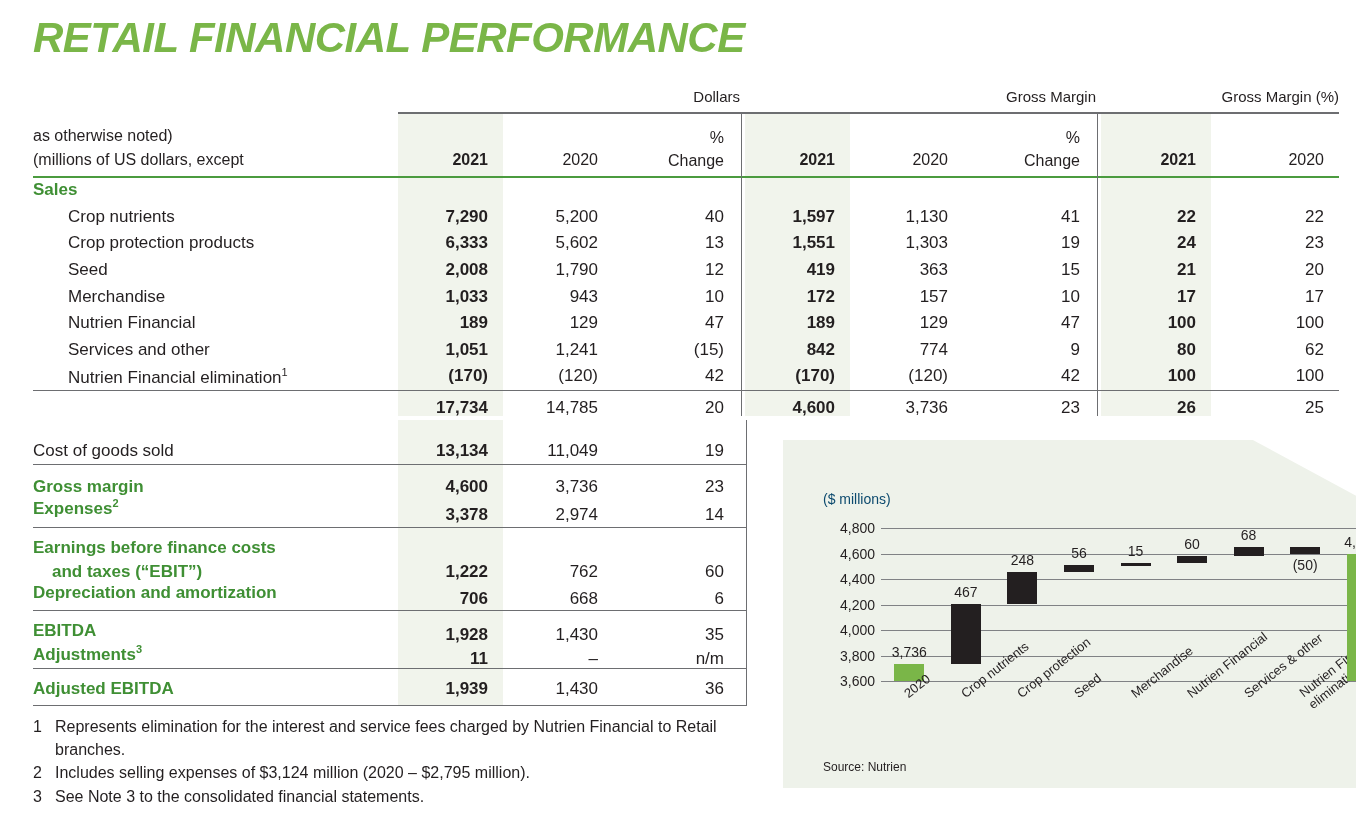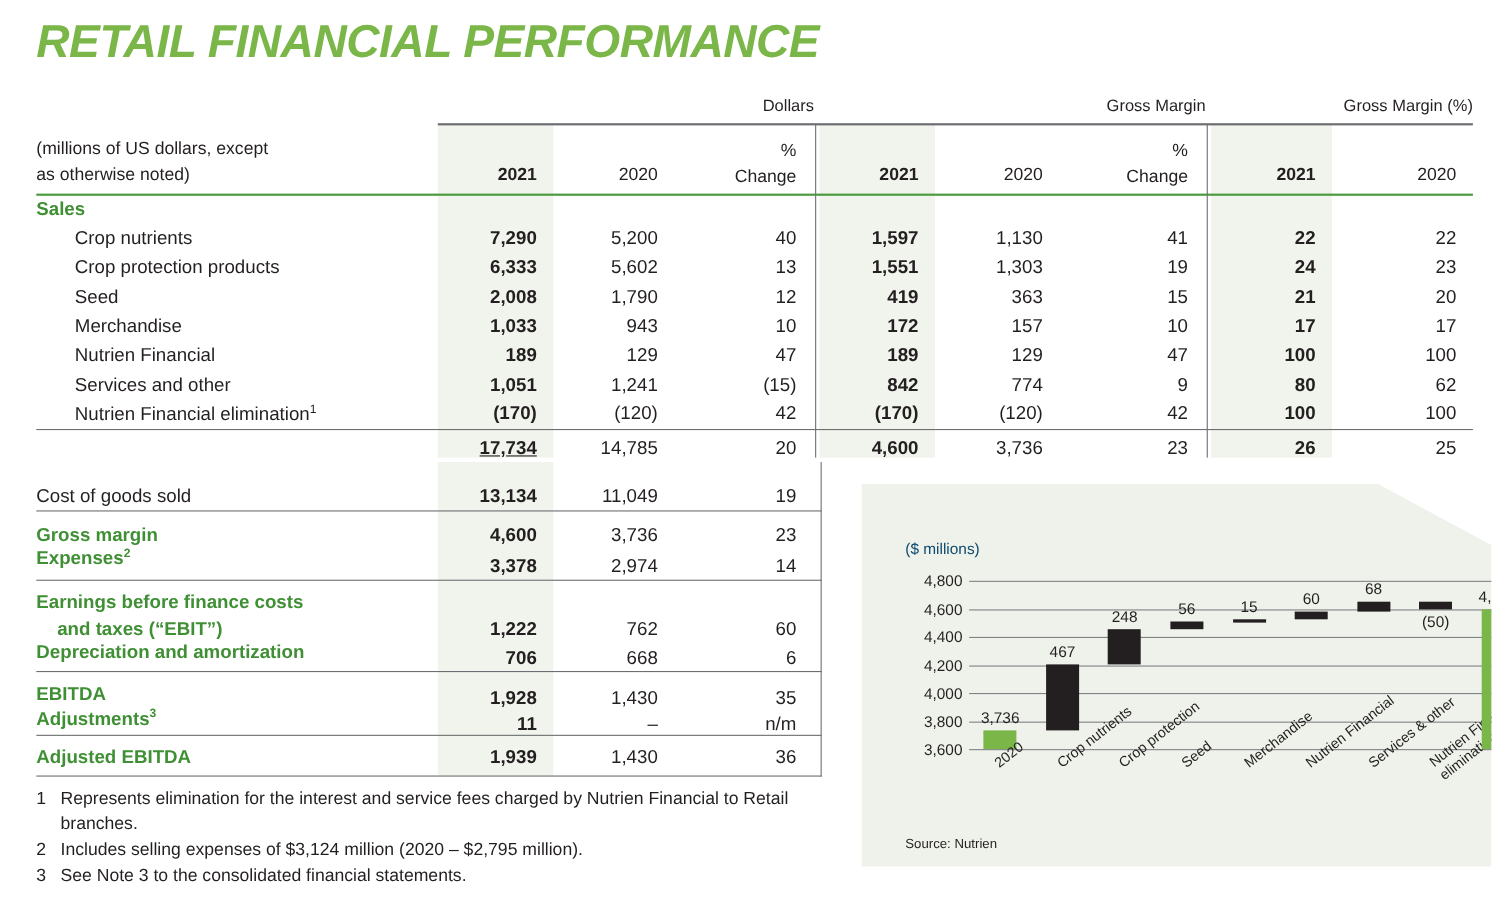--- a/index.html
+++ b/index.html
@@ -206,22 +206,22 @@
   <div class="shade c2"></div>
   <div class="shade c3"></div>
 
   <div class="grp dollars">Dollars</div>
   <div class="grp gm">Gross Margin</div>
   <div class="grp gmp">Gross Margin (%)</div>
 
   <div class="rule top-grey"></div>
 
   <div class="note-lead">
+    <div>as otherwise noted)</div>
     <div>(millions of US dollars, except</div>
-    <div>as otherwise noted)</div>
   </div>
 
   <div class="colhead bold" style="left:398px; width:90px; top:148px;">2021</div>
   <div class="colhead" style="left:503px; width:95px; top:148px;">2020</div>
   <div class="colhead" style="left:612px; width:112px; top:126px;">
     <span class="pct">%</span>
     <span>Change</span>
   </div>
   <div class="colhead bold" style="left:745px; width:90px; top:148px;">2021</div>
   <div class="colhead" style="left:850px; width:98px; top:148px;">2020</div>
@@ -306,21 +306,21 @@
   <div class="cell" style="left:503px; width:95px;  top:366px;">(120)</div>
   <div class="cell" style="left:612px; width:112px; top:366px;">42</div>
   <div class="cell b" style="left:745px; width:90px;  top:366px;">(170)</div>
   <div class="cell" style="left:850px; width:98px;  top:366px;">(120)</div>
   <div class="cell" style="left:963px; width:117px; top:366px;">42</div>
   <div class="cell b" style="left:1101px; width:95px; top:366px;">100</div>
   <div class="cell" style="left:1211px; width:113px;top:366px;">100</div>
 
   <div class="rule after-items"></div>
 
-  <div class="cell b" style="left:398px; width:90px;  top:398px;text-decoration:underline;">17,734</div>
+  <div class="cell b" style="left:398px; width:90px;  top:398px;">17,734</div>
   <div class="cell" style="left:503px; width:95px;  top:398px;">14,785</div>
   <div class="cell" style="left:612px; width:112px; top:398px;">20</div>
   <div class="cell b" style="left:745px; width:90px;  top:398px;">4,600</div>
   <div class="cell" style="left:850px; width:98px;  top:398px;">3,736</div>
   <div class="cell" style="left:963px; width:117px; top:398px;">23</div>
   <div class="cell b" style="left:1101px; width:95px; top:398px;">26</div>
   <div class="cell" style="left:1211px; width:113px;top:398px;">25</div>
 
   <div class="lbl" style="left:33px; top:441px;">Cost of goods sold</div>
   <div class="cell b" style="left:398px; width:90px;  top:441px;">13,134</div>

